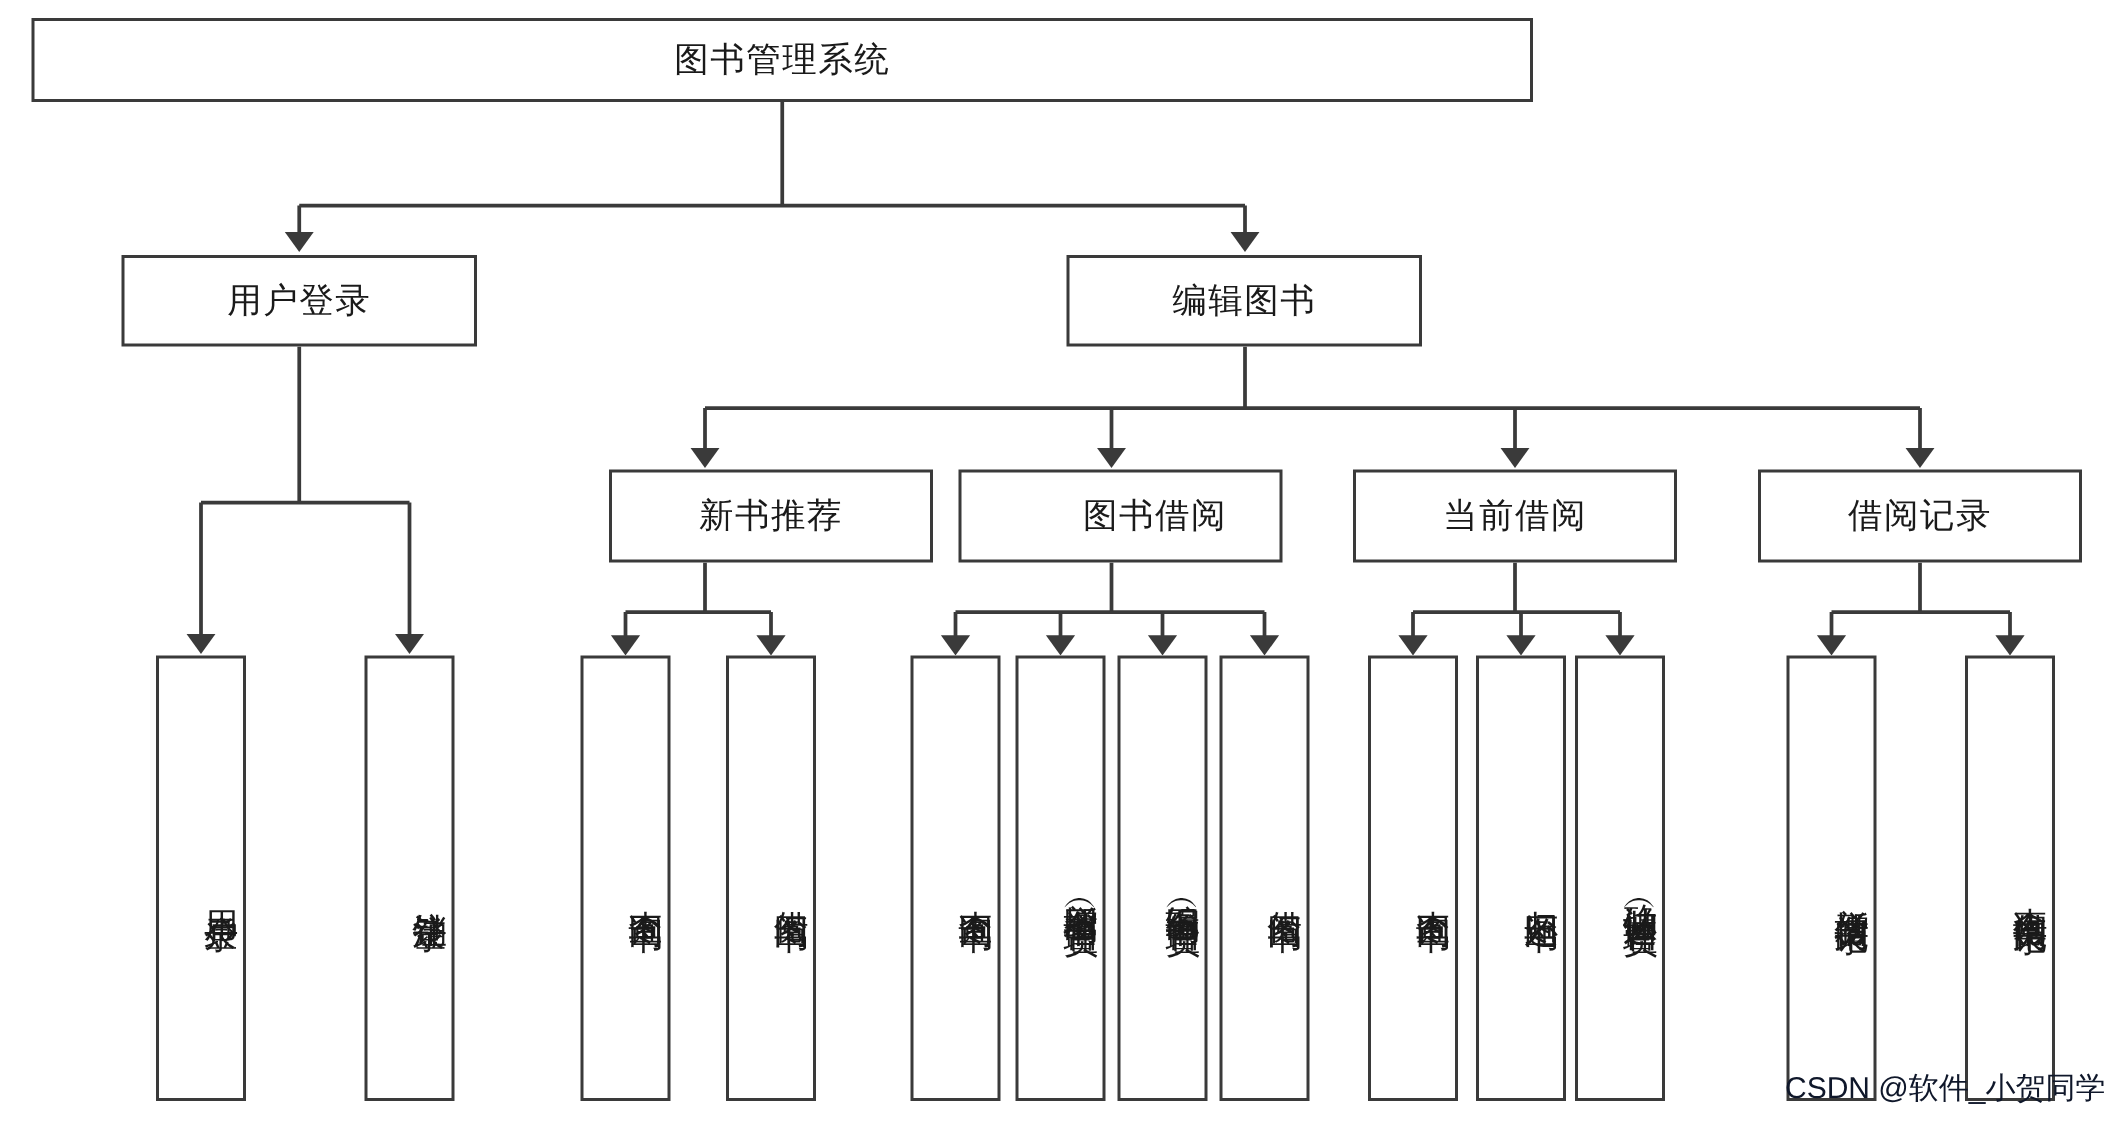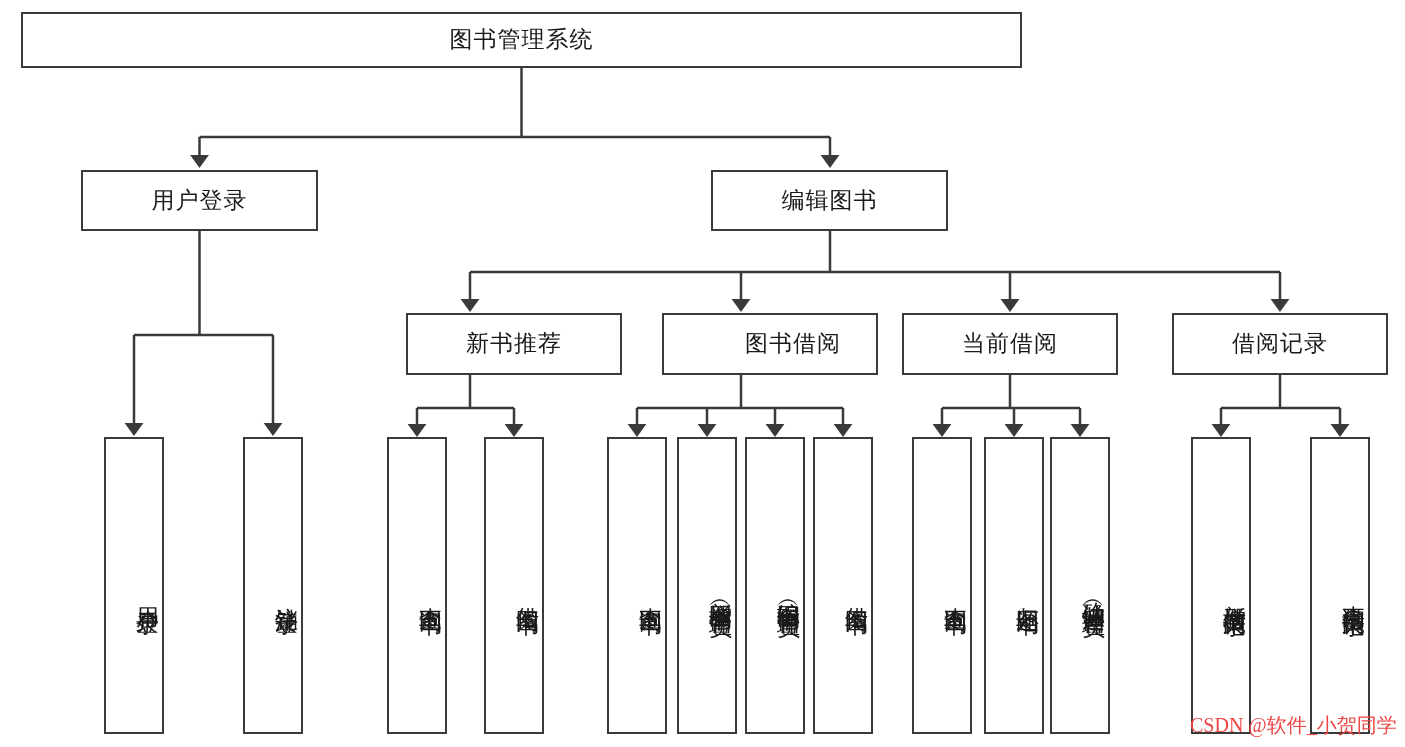--- a/index.html
+++ b/index.html
@@ -53,24 +53,24 @@
     writing-mode: vertical-rl;
     text-orientation: upright;
     display: block;
     white-space: normal;
   }
   .watermark {
     position: absolute;
     left: 1190px;
     top: 712px;
     font-size: 20px;
-    color: #ef4444;
+    color: #0f172a;
     white-space: nowrap;
     z-index: 3;
-    font-family: Liberation Serif, serif;
+    font-family: Liberation Sans, sans-serif;
   }
 </style>
 </head>
 <body>
 
 <div id="canvas">
 
   <svg class="wires" viewBox="0 0 1405 747" xmlns="http://www.w3.org/2000/svg">
     <defs>
       <marker id="arrowhead" markerWidth="9" markerHeight="9" refX="2.2" refY="4.5" orient="auto" markerUnits="strokeWidth">
@@ -127,21 +127,21 @@
       </div>
       <div class="node horiz" style="left: 81px; top: 170px; width: 237px; height: 61px;">
         <span class="htext">用户登录</span>
       </div>
       <div class="node horiz" style="left: 711px; top: 170px; width: 237px; height: 61px;">
         <span class="htext">编辑图书</span>
       </div>
       <div class="node horiz" style="left: 362px; top: 313px; width: 216px; height: 62px; margin-left: 44px;">
         <span class="htext">新书推荐</span>
       </div>
-      <div class="node horiz" style="left: 662px; top: 313px; width: 216px; height: 62px; padding-left: 46px;">
+      <div class="node horiz" style="left: 639px; top: 313px; width: 216px; height: 62px; padding-left: 46px;">
         <span class="htext">图书借阅</span>
       </div>
       <div class="node horiz" style="left: 902px; top: 313px; width: 216px; height: 62px;">
         <span class="htext">当前借阅</span>
       </div>
       <div class="node horiz" style="left: 1172px; top: 313px; width: 216px; height: 62px; align-items: center;">
         <span class="htext">借阅记录</span>
       </div>
       <div class="node vert" style="left: 104px; top: 437px; width: 60px; height: 297px;">
         <span class="vtext">用户登录</span>

